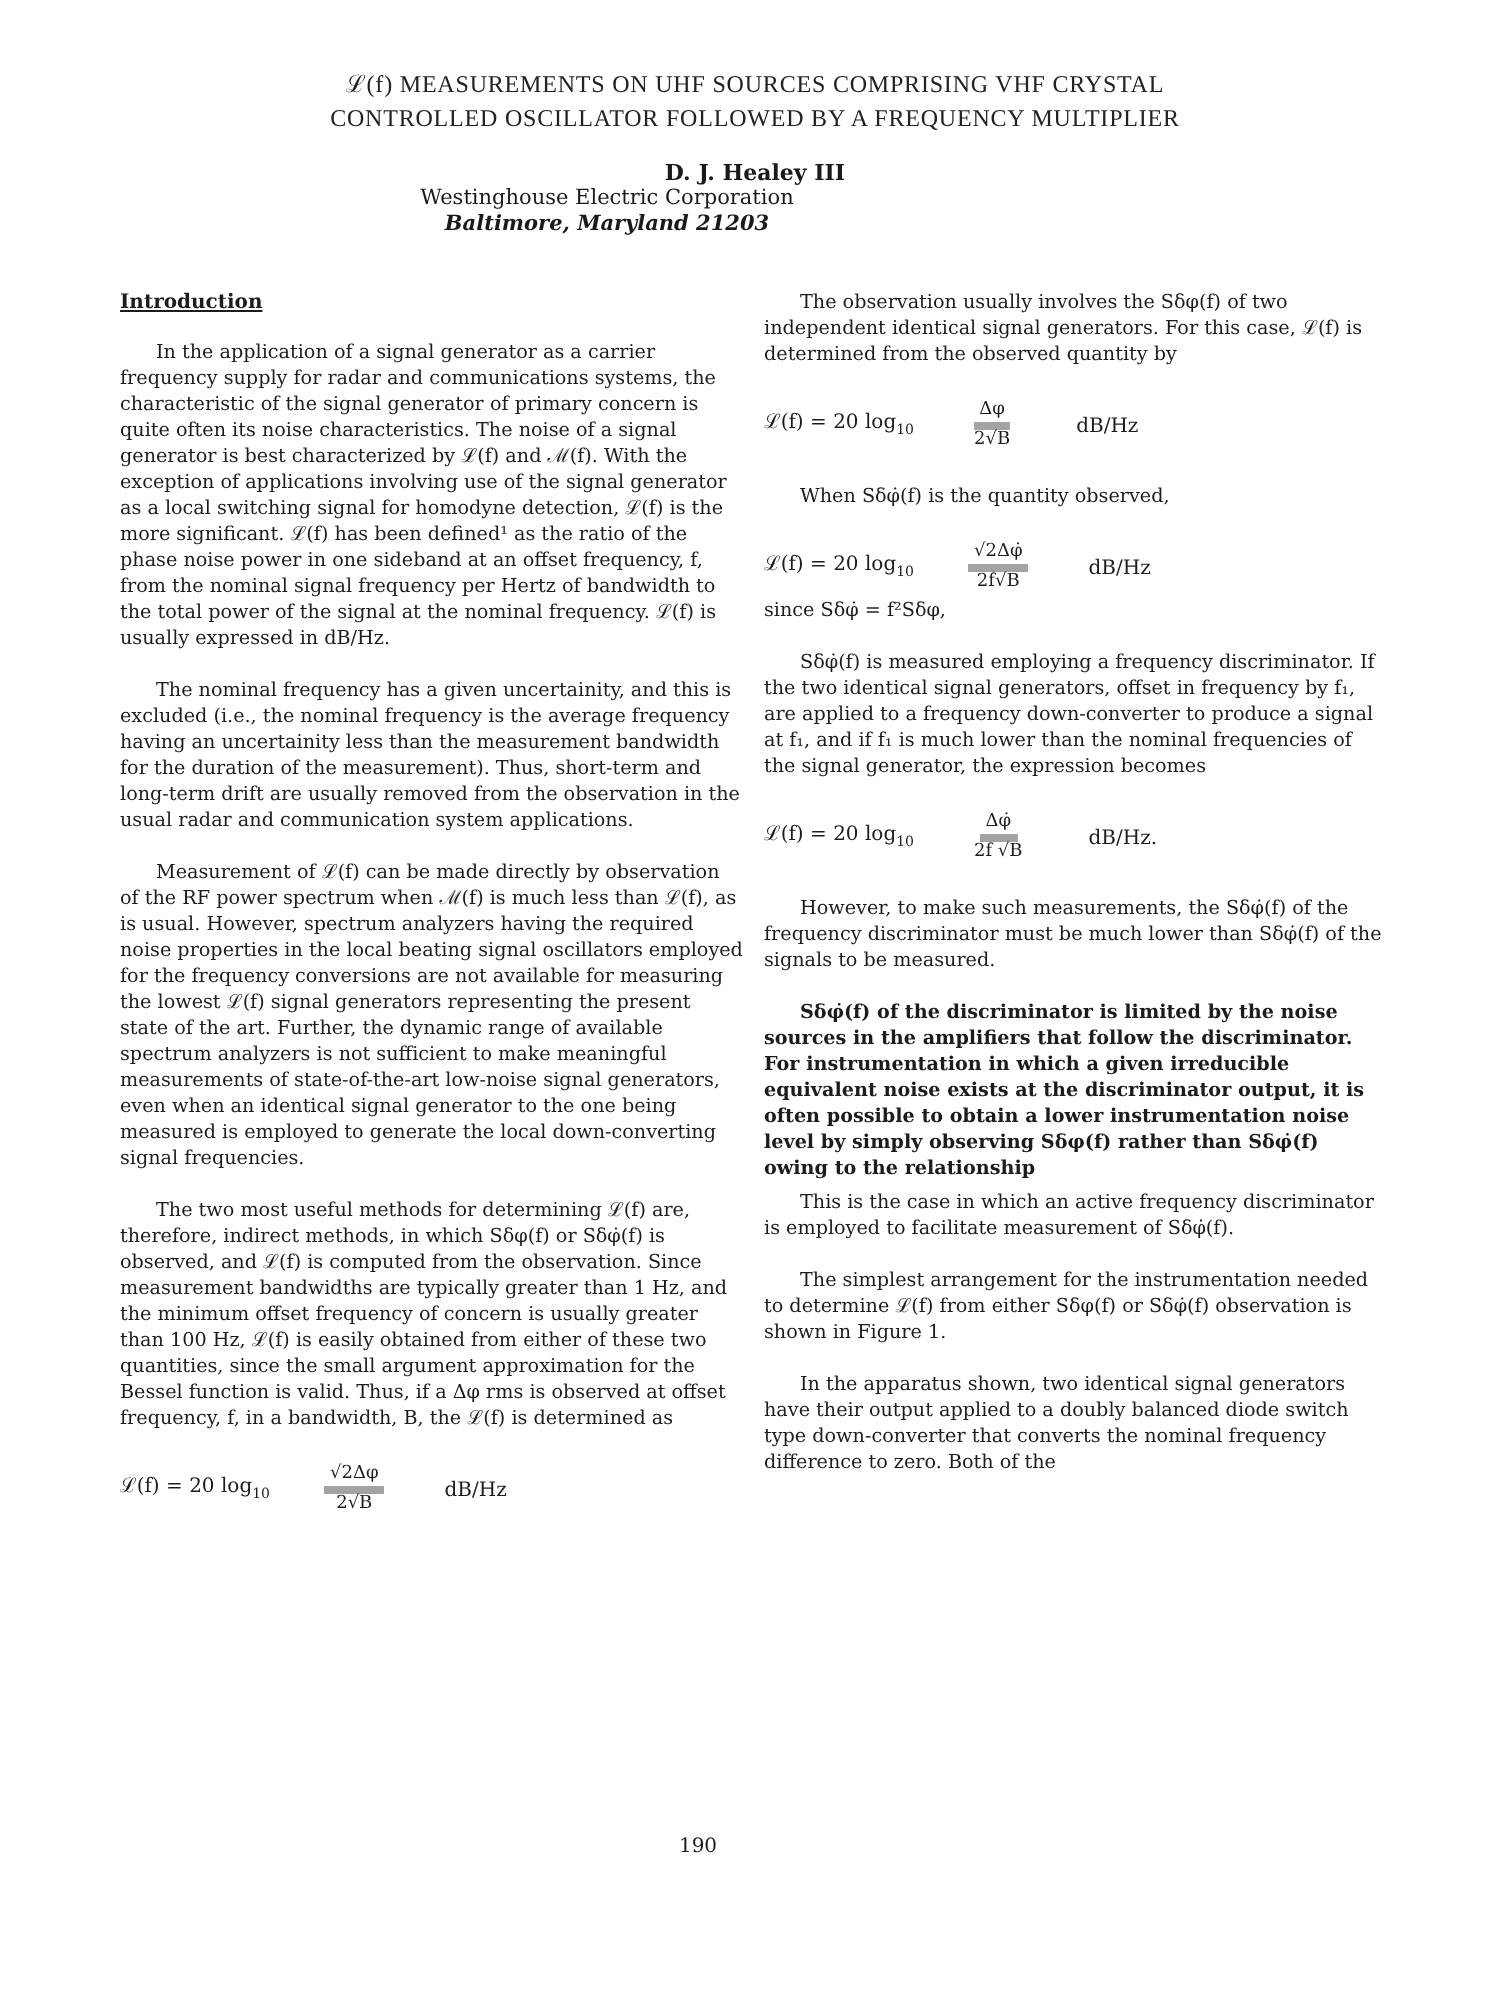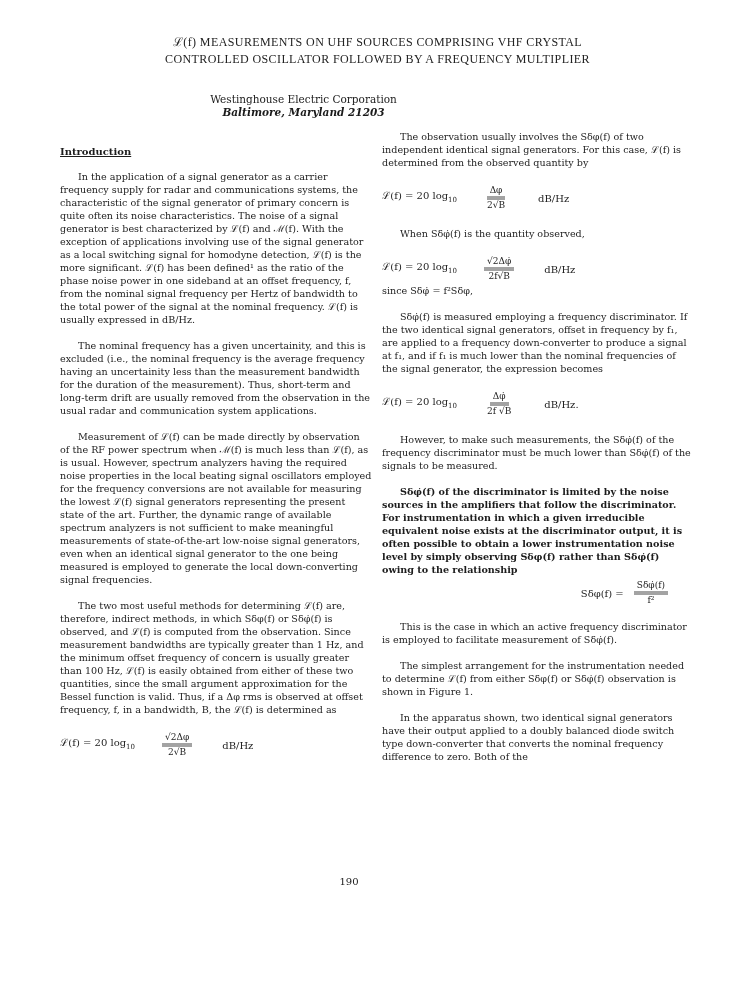--- a/index.html
+++ b/index.html
@@ -19,44 +19,45 @@
   .author { position: absolute; left: 0; width: 755px; text-align: center; font-size: 11px; font-weight: bold; top: 80px; }
   .affil { position: absolute; left: 0; width: 607px; text-align: center; font-size: 10.5px; }
   .a1 { top: 93px; }
   .a2 { top: 106px; font-weight: bold; font-style: italic; }
   .col {
     position: absolute; width: 312px;
     font-family: "DejaVu Serif", serif; font-size: 9.6px; line-height: 13px;
     color: #1c1c1c;
   }
   .col.left { left: 60px; top: 145px; }
-  .col.right { left: 382px; top: 130px; }
+  .col.right { left: 382px; top: 145px; }
   .heading { text-decoration: underline; font-weight: bold; margin: 0 0 12px 0; font-size: 10px; }
   p { margin: 0 0 13px 0; text-indent: 18px; text-align: left; }
   p.noindent { text-indent: 0; }
   .eq {
     display: flex; align-items: center; gap: 6px; margin: 16px 0 16px 0;
     font-size: 10px;
   }
   .eq .lhs { min-width: 90px; }
   .frac { display: inline-flex; flex-direction: column; align-items: center; font-size: 9px; line-height: 11px; margin: 0 6px; }
   .frac .num { border-bottom: 4px solid #a3a3a3; padding: 0 3px; }
   .frac .den { padding: 0 3px; }
   .unit { margin-left: 18px; }
   .eq-center { text-align: right; margin: 4px 20px 14px 0; font-size: 10px; display: flex; justify-content: flex-end; align-items: center; gap: 4px; }
-  .pagenum { position: absolute; top: 876px; left: 0; width: 698px; text-align: center; font-size: 10px; }
+  .pagenum { position: absolute; top: 918px; left: 0; width: 698px; text-align: center; font-size: 10px; }
   sub { font-size: 7px; }
 </style>
 </head>
 <body>
 
 <div class="page">
 
   <div class="title t1">ℒ(f) MEASUREMENTS ON UHF SOURCES COMPRISING VHF CRYSTAL</div>
   <div class="title t2">CONTROLLED OSCILLATOR FOLLOWED BY A FREQUENCY MULTIPLIER</div>
+  <div class="author">D. J. Healey III</div>
   <div class="affil a1">Westinghouse Electric Corporation</div>
   <div class="affil a2">Baltimore, Maryland 21203</div>
 
   <div class="col left">
     <div class="heading">Introduction</div>
     <p>In the application of a signal generator as a carrier frequency supply for radar and communications systems, the characteristic of the signal generator of primary concern is quite often its noise characteristics. The noise of a signal generator is best characterized by ℒ(f) and ℳ(f). With the exception of applications involving use of the signal generator as a local switching signal for homodyne detection, ℒ(f) is the more significant. ℒ(f) has been defined¹ as the ratio of the phase noise power in one sideband at an offset frequency, f, from the nominal signal frequency per Hertz of bandwidth to the total power of the signal at the nominal frequency. ℒ(f) is usually expressed in dB/Hz.</p>
     <p>The nominal frequency has a given uncertainity, and this is excluded (i.e., the nominal frequency is the average frequency having an uncertainity less than the measurement bandwidth for the duration of the measurement). Thus, short-term and long-term drift are usually removed from the observation in the usual radar and communication system applications.</p>
     <p>Measurement of ℒ(f) can be made directly by observation of the RF power spectrum when ℳ(f) is much less than ℒ(f), as is usual. However, spectrum analyzers having the required noise properties in the local beating signal oscillators employed for the frequency conversions are not available for measuring the lowest ℒ(f) signal generators representing the present state of the art. Further, the dynamic range of available spectrum analyzers is not sufficient to make meaningful measurements of state-of-the-art low-noise signal generators, even when an identical signal generator to the one being measured is employed to generate the local down-converting signal frequencies.</p>
     <p>The two most useful methods for determining ℒ(f) are, therefore, indirect methods, in which Sδφ(f) or Sδφ̇(f) is observed, and ℒ(f) is computed from the observation. Since measurement bandwidths are typically greater than 1 Hz, and the minimum offset frequency of concern is usually greater than 100 Hz, ℒ(f) is easily obtained from either of these two quantities, since the small argument approximation for the Bessel function is valid. Thus, if a Δφ rms is observed at offset frequency, f, in a bandwidth, B, the ℒ(f) is determined as</p>
     <div class="eq">
@@ -93,26 +94,19 @@
     <div class="eq">
       <span class="lhs"><span>ℒ(f) = 20 log</span><sub>10</sub></span>
       <span class="frac">
         <span class="num">Δφ̇</span>
         <span class="den">2f √B</span>
       </span>
       <span class="unit">dB/Hz.</span>
     </div>
     <p>However, to make such measurements, the Sδφ̇(f) of the frequency discriminator must be much lower than Sδφ̇(f) of the signals to be measured.</p>
     <p style="margin-bottom:4px;font-weight:bold;">Sδφ̇(f) of the discriminator is limited by the noise sources in the amplifiers that follow the discriminator. For instrumentation in which a given irreducible equivalent noise exists at the discriminator output, it is often possible to obtain a lower instrumentation noise level by simply observing Sδφ(f) rather than Sδφ̇(f) owing to the relationship</p>
-    <div class="eq-center">
-      <span>Sδφ(f) =</span>
-      <span class="frac">
-        <span class="num">Sδφ̇(f)</span>
-        <span class="den">f²</span>
-      </span>
-    </div>
     <p>This is the case in which an active frequency discriminator is employed to facilitate measurement of Sδφ̇(f).</p>
     <p>The simplest arrangement for the instrumentation needed to determine ℒ(f) from either Sδφ(f) or Sδφ̇(f) observation is shown in Figure 1.</p>
     <p>In the apparatus shown, two identical signal generators have their output applied to a doubly balanced diode switch type down-converter that converts the nominal frequency difference to zero. Both of the</p>
   </div>
 
   <div class="pagenum">190</div>
 </div>
 
 </body></html>

